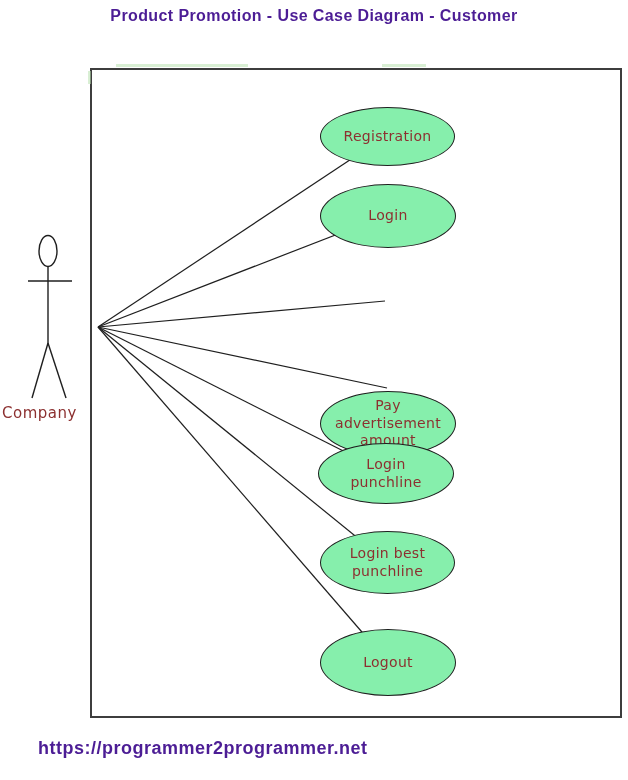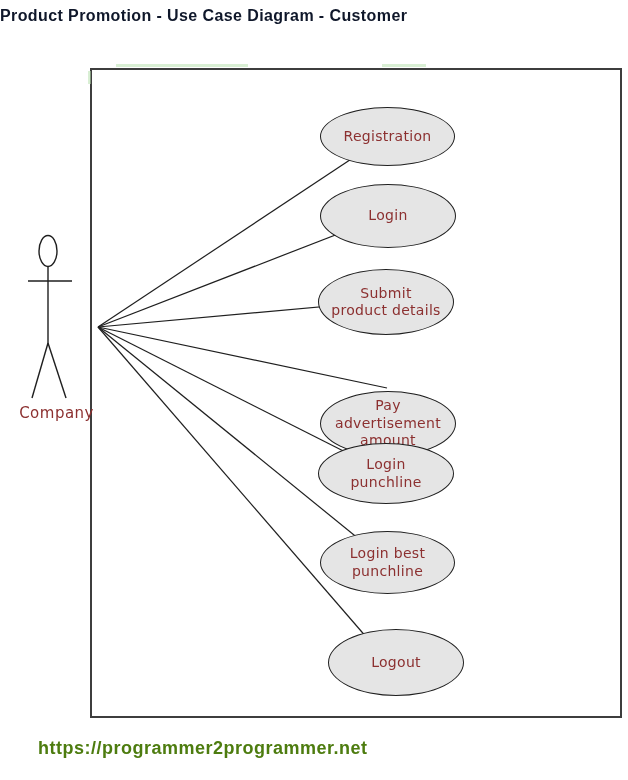--- a/index.html
+++ b/index.html
@@ -7,25 +7,26 @@
     position: relative;
     width: 628px;
     height: 780px;
     background: #ffffff;
     overflow: hidden;
     font-family: "DejaVu Sans", sans-serif;
   }
   .title {
     position: absolute;
     top: 7px; left: 0; width: 100%;
+    text-align: center;
     font-family: "Liberation Sans", sans-serif;
     font-weight: 700;
     font-size: 16px;
     letter-spacing: 0.4px;
-    color: #0f172a;
+    color: #4c1d95;
   }
   .boundary {
     position: absolute;
     left: 90px; top: 68px;
     width: 528px; height: 646px;
     border: 2px solid #3d3d3d;
     background: #ffffff;
   }
   .smudge {
     position: absolute;
@@ -33,56 +34,56 @@
     background: rgba(186, 226, 176, 0.55);
   }
   .s1 { left: 116px; top: 64px; width: 132px; }
   .s2 { left: 382px; top: 64px; width: 44px; }
   .s3 { left: 88px; top: 71px; width: 3px; height: 13px; }
   svg.layer { position: absolute; left: 0; top: 0; }
   .uc {
     position: absolute;
     border: 1.5px solid #1f1f1f;
     border-radius: 50%;
-    background: #e5e5e5;
+    background: #86efac;
     display: flex;
     align-items: center;
     justify-content: center;
     text-align: center;
   }
   .uc span {
     white-space: pre;
     font-size: 14px;
     line-height: 1.25;
     letter-spacing: 0.3px;
     color: #8C3030;
   }
   .uc1 { left: 320px; top: 107px; width: 133px; height: 57px; }
   .uc2 { left: 320px; top: 184px; width: 134px; height: 62px; }
   .uc3 { left: 318px; top: 269px; width: 134px; height: 64px; }
   .uc4 { left: 320px; top: 356px; width: 134px; height: 63px; margin-top: 35px; }
   .uc5 { left: 318px; top: 443px; width: 134px; height: 59px; }
   .uc6 { left: 320px; top: 531px; width: 133px; height: 61px; }
-  .uc7 { left: 328px; top: 629px; width: 134px; height: 65px; }
+  .uc7 { left: 320px; top: 629px; width: 134px; height: 65px; }
   .actor-label {
     position: absolute;
     left: 2px; top: 404px; width: 92px;
-    text-align: right;
+    text-align: left;
     font-size: 15px;
     letter-spacing: 0.5px;
     color: #8C3030;
   }
   .footer-url {
     position: absolute;
     left: 38px; top: 738px;
     font-family: "Liberation Sans", sans-serif;
     font-weight: 700;
     font-size: 18px;
     letter-spacing: 0.5px;
-    color: #4d7c0f;
+    color: #4c1d95;
   }
 </style>
 </head>
 <body>
 
 <div class="canvas">
 
   <div class="title">Product Promotion - Use Case Diagram - Customer</div>
 
   <div class="boundary"></div>
@@ -108,24 +109,20 @@
       <line x1="98" y1="327" x2="387" y2="661"></line>
     </g>
   </svg>
 
   <div class="uc uc1">
     <span>Registration</span>
   </div>
   <div class="uc uc2">
     <span>Login</span>
   </div>
-  <div class="uc uc3">
-    <span>Submit
-product details</span>
-  </div>
   <div class="uc uc4">
     <span>Pay
 advertisement
 amount</span>
   </div>
   <div class="uc uc5">
     <span>Login
 punchline</span>
   </div>
   <div class="uc uc6">

